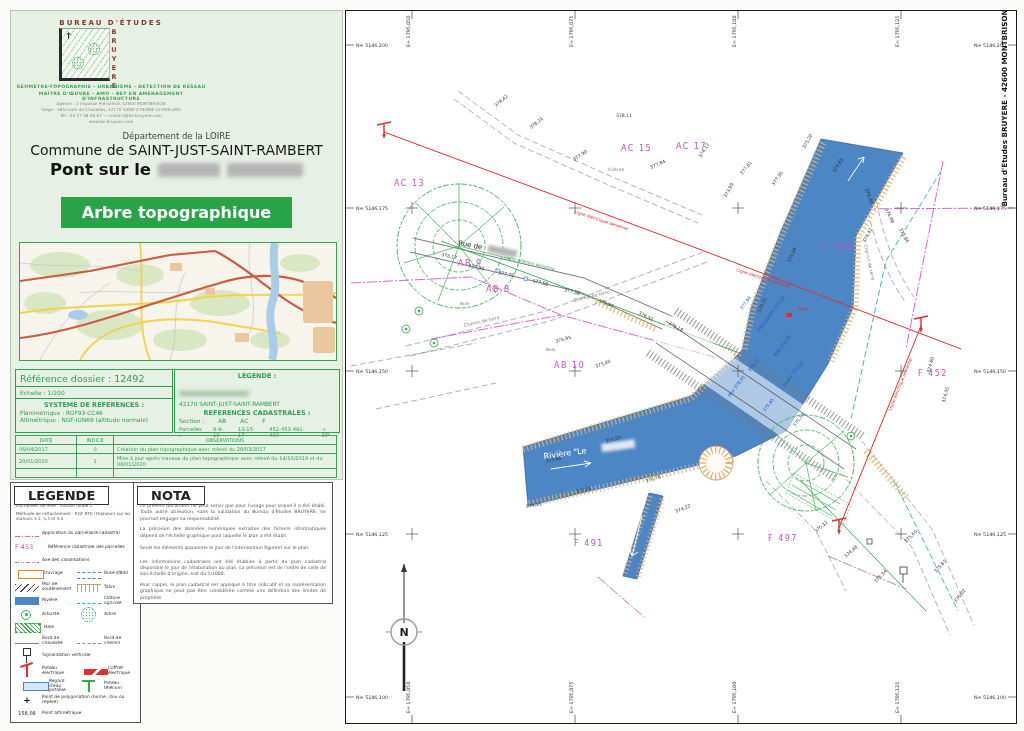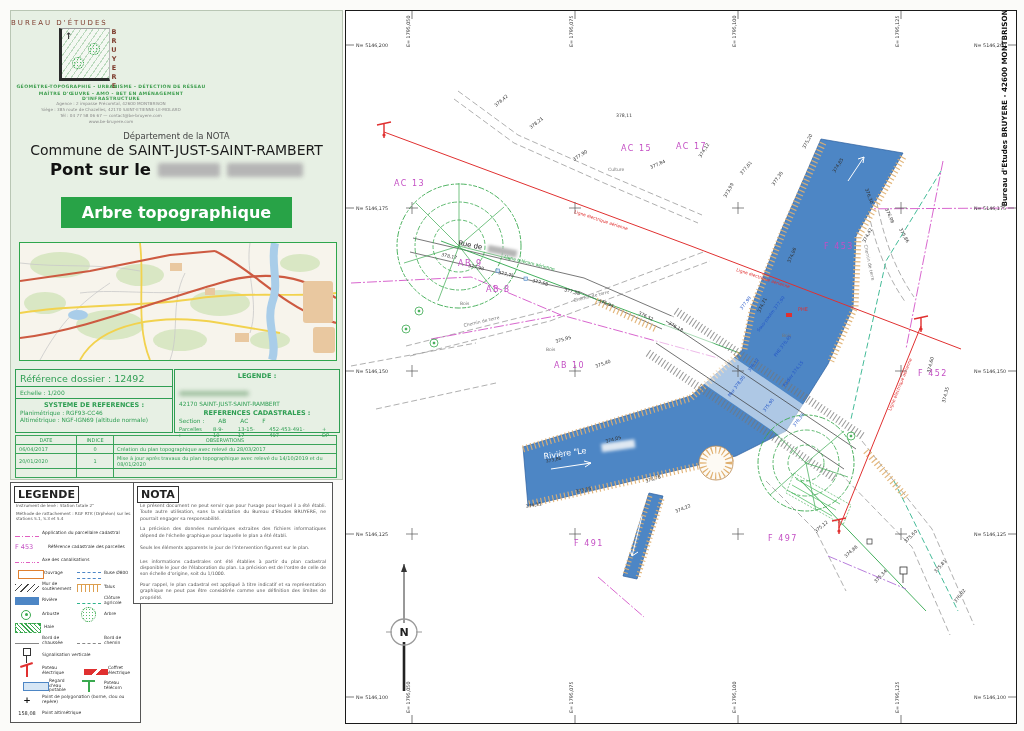--- a/index.html
+++ b/index.html
@@ -1,20 +1,20 @@
 <!DOCTYPE html>
 <html><head>
 <meta charset="utf-8">
 <style>
   html,body{margin:0;padding:0}
   body{width:1024px;height:731px;background:#fbfbf9;font-family:"DejaVu Sans",sans-serif;position:relative;overflow:hidden;color:#222}
   .abs{position:absolute}
   
   .card{left:10px;top:10px;width:331px;height:468px;background:#e7f0e4;border:1px solid #b9c6b4}
-  .bureau-title{position:absolute;left:0;top:8px;width:200px;text-align:left;font-size:7px;letter-spacing:2px;font-weight:normal;color:#7d3b2c}
+  .bureau-title{position:absolute;left:0;top:8px;width:200px;text-align:center;font-size:7px;letter-spacing:2px;font-weight:bold;color:#7d3b2c}
   .logo-box{position:absolute;left:48px;top:17px;width:47px;height:49px;border-left:3px solid #2a2a2a;border-bottom:3px solid #2a2a2a;border-top:1px solid #9a9a9a;border-right:1px solid #bbb;background:repeating-linear-gradient(125deg,rgba(80,160,90,.35) 0 1px,transparent 1px 5px),#f4f8f2}
   .logo-arrow{position:absolute;left:3px;top:2px;font-size:9px;font-weight:bold;color:#333}
   .logo-shrub{position:absolute;width:10px;height:10px;border:1px dotted #2f9e43;border-radius:50%;background:radial-gradient(#57c06a 1px,transparent 1px) 0 0/3px 3px}
   .brand-vert{position:absolute;left:99px;top:17px;height:54px;writing-mode:vertical-rl;text-orientation:upright;font-size:6.5px;font-weight:bold;letter-spacing:1px;color:#7d3b2c}
   .tagline{position:absolute;left:0;width:200px;text-align:center;font-size:4.6px;font-weight:bold;color:#3f9e4f;letter-spacing:.4px}
   .addr{position:absolute;left:0;width:200px;text-align:center;font-size:4.2px;color:#8a8a8a;line-height:1.35}
   .t-dept{position:absolute;left:0;top:120px;width:100%;text-align:center;font-size:8.5px;color:#444}
   .t-commune{position:absolute;left:0;top:131px;width:100%;text-align:center;font-size:14px;color:#1a1a1a}
   .t-pont{position:absolute;left:0;top:149px;width:100%;display:flex;justify-content:center;align-items:center;gap:7px;font-size:16.5px;font-weight:bold;color:#111}
   .blur{display:inline-block;background:#b5b5b5;border-radius:2px;filter:blur(2px)}
@@ -31,21 +31,21 @@
   .gb-center{font-size:6.5px;text-align:center;padding-top:2px;font-weight:bold}
   .gb-flex{display:flex;gap:14px;font-size:5.8px;padding:1px 4px 0}
   .gb-flex2{display:flex;gap:8px;font-size:5.2px;padding:2px 4px 0}
   table.obs{position:absolute;left:4px;top:424px;width:322px;border-collapse:collapse;color:#2f9e53;font-size:5px}
   table.obs td,table.obs th{border:1px solid #3aa45a;padding:1px 3px;font-weight:normal;text-align:left}
   table.obs th{text-align:center}
   
   .panel{background:#fff;border:1px solid #555}
   .legende{left:10px;top:482px;width:129px;height:239px}
   .nota{left:133px;top:482px;width:198px;height:120px}
-  .tab{position:absolute;left:3px;top:3px;border:1px solid #333;padding:1px 3px;font-size:11px;font-weight:bold;background:#fff}
+  .tab{position:absolute;left:3px;top:3px;border:1px solid #333;padding:1px 13px;font-size:13px;font-weight:bold;background:#fff}
   .leg-meta{position:absolute;left:5px;font-size:4.2px;color:#555;width:120px;line-height:1.3}
   .leg-rows{position:absolute;left:4px;top:44px;right:2px}
   .leg-row{display:flex;min-height:13.4px;align-items:center}
   .leg-cell{display:flex;align-items:center;flex:0 0 62px}
   .leg-cell.wide{flex:1 1 auto}
   .leg-lbl{font-size:4.4px;color:#333;line-height:1.1}
   .sym{position:relative;width:24px;height:11px;flex:0 0 24px;margin-right:3px}
   .sym-cadastre{background:repeating-linear-gradient(90deg,#e060c0 0 5px,transparent 5px 7px,#e060c0 7px 8px,transparent 8px 10px);height:1px;margin-top:5px}
   .sym-axe{background:repeating-linear-gradient(90deg,#e060c0 0 4px,transparent 4px 6px,#e060c0 6px 7px,transparent 7px 8px,#e060c0 8px 9px,transparent 9px 11px);height:1px;margin-top:5px}
   .sym-parcelref{color:#c44fc4;font-size:6.5px;line-height:11px;width:30px;flex-basis:30px}
@@ -92,21 +92,21 @@
     <span class="logo-shrub" style="left:10px;top:28px"></span>
   </div>
   <div class="brand-vert">BRUYERE</div>
   <div class="tagline" style="top:73px">GÉOMÈTRE-TOPOGRAPHIE - URBANISME - DÉTECTION DE RÉSEAU</div>
   <div class="tagline" style="top:80px">MAÎTRE D'ŒUVRE - AMO - BET EN AMÉNAGEMENT D'INFRASTRUCTURE</div>
   <div class="addr" style="top:90px">Agence : 2 impasse Précomtal, 42600 MONTBRISON</div>
   <div class="addr" style="top:96px">Siège : 385 route de Chazelles, 42170 SAINT-ETIENNE-LE-MOLARD</div>
   <div class="addr" style="top:102px">Tél : 04 77 58 06 67 — contact@be-bruyere.com</div>
   <div class="addr" style="top:108px">www.be-bruyere.com</div>
 
-  <div class="t-dept">Département de la NOTA</div>
+  <div class="t-dept">Département de la LOIRE</div>
   <div class="t-commune">Commune de SAINT-JUST-SAINT-RAMBERT</div>
   <div class="t-pont">
     <span>Pont sur le</span>
     <span class="blur" style="width:62px;height:14px"></span>
     <span class="blur" style="width:76px;height:14px"></span>
   </div>
   <div class="banner">Arbre topographique</div>
 
   <div class="map-frame">
     <svg width="316" height="117" viewBox="0 0 316 117">

